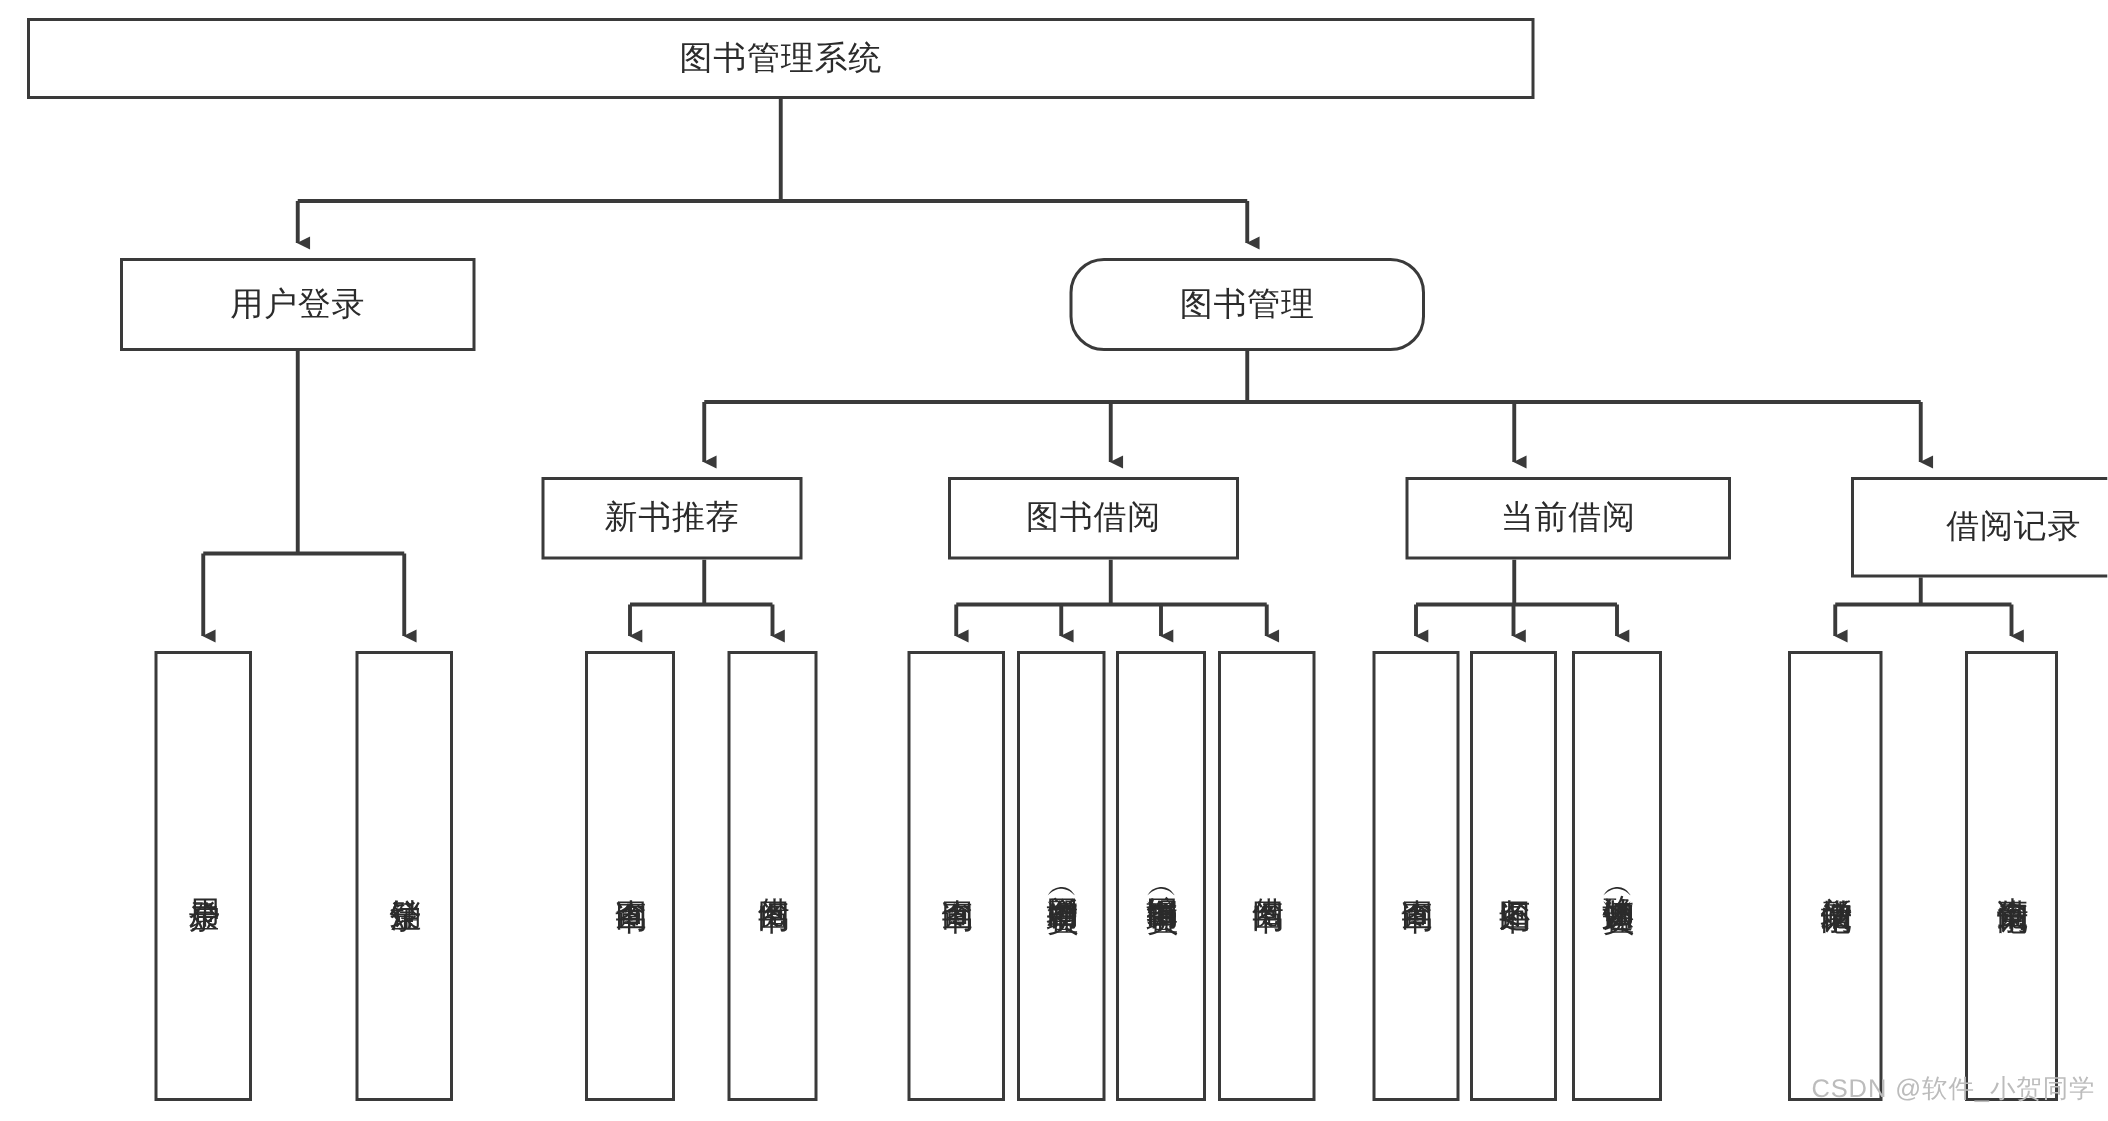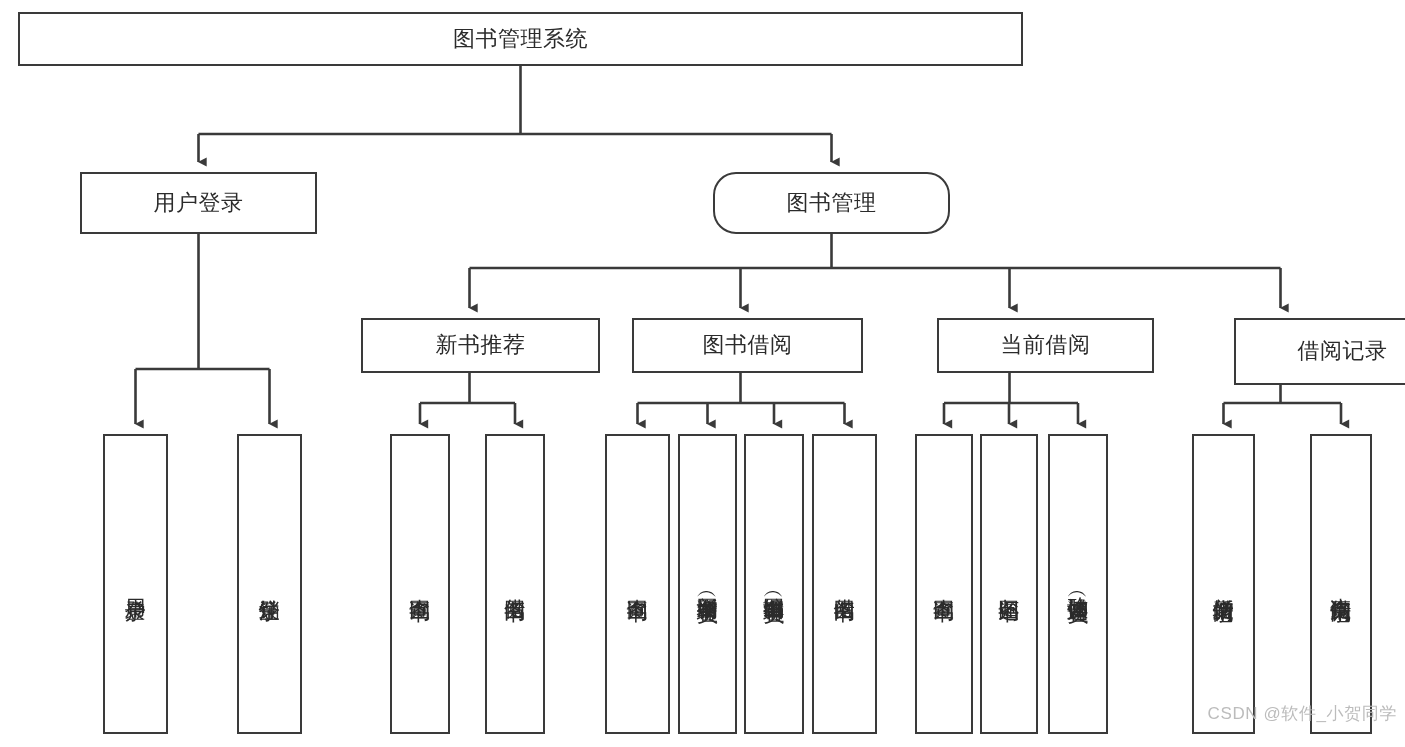--- a/index.html
+++ b/index.html
@@ -50,21 +50,21 @@
     text-orientation: upright;
     white-space: nowrap;
   }
   .node .label {
     display: block;
     text-align: right;
   }
   #watermark {
     position: absolute;
     right: 8px;
-    bottom: 22px;
+    bottom: 10px;
     font-size: 17px;
     color: #bcbcbc;
     letter-spacing: 0.6px;
     white-space: nowrap;
     pointer-events: none;
   }
 </style>
 </head>
 <body>
 
@@ -116,24 +116,24 @@
   <div id="nodes">
       <div class="node horiz" style="left: 18px; top: 12px; width: 1005px; height: 54px; border-color: rgb(58, 58, 58); color: rgb(43, 43, 43);">
         <span class="label">图书管理系统</span>
       </div>
       <div class="node horiz" style="left: 80px; top: 172px; width: 237px; height: 62px; border-color: rgb(58, 58, 58); color: rgb(43, 43, 43);">
         <span class="label">用户登录</span>
       </div>
       <div class="node horiz" style="left: 713px; top: 172px; width: 237px; height: 62px; border-color: rgb(58, 58, 58); color: rgb(43, 43, 43); border-radius: 23px;">
         <span class="label">图书管理</span>
       </div>
-      <div class="node horiz" style="left: 361px; top: 318px; width: 239px; height: 55px; border-color: rgb(58, 58, 58); color: rgb(43, 43, 43);">
+      <div class="node horiz" style="left: 361px; top: 318px; width: 174px; height: 55px; border-color: rgb(58, 58, 58); color: rgb(43, 43, 43);">
         <span class="label">新书推荐</span>
       </div>
-      <div class="node horiz" style="left: 632px; top: 318px; width: 231px; height: 55px; border-color: rgb(58, 58, 58); color: rgb(43, 43, 43);">
+      <div class="node horiz" style="left: 632px; top: 318px; width: 194px; height: 55px; border-color: rgb(58, 58, 58); color: rgb(43, 43, 43);">
         <span class="label">图书借阅</span>
       </div>
       <div class="node horiz" style="left: 901px; top: 318px; width: 217px; height: 55px; border-color: rgb(58, 58, 58); color: rgb(43, 43, 43); margin-left: 36px;">
         <span class="label">当前借阅</span>
       </div>
       <div class="node horiz" style="left: 1234px; top: 318px; width: 217px; height: 67px; border-color: rgb(58, 58, 58); color: rgb(43, 43, 43);">
         <span class="label">借阅记录</span>
       </div>
       <div class="node vert" style="left: 103px; top: 434px; width: 65px; height: 300px; border-color: rgb(58, 58, 58); color: rgb(43, 43, 43);">
         <span class="label">用户登录</span>

